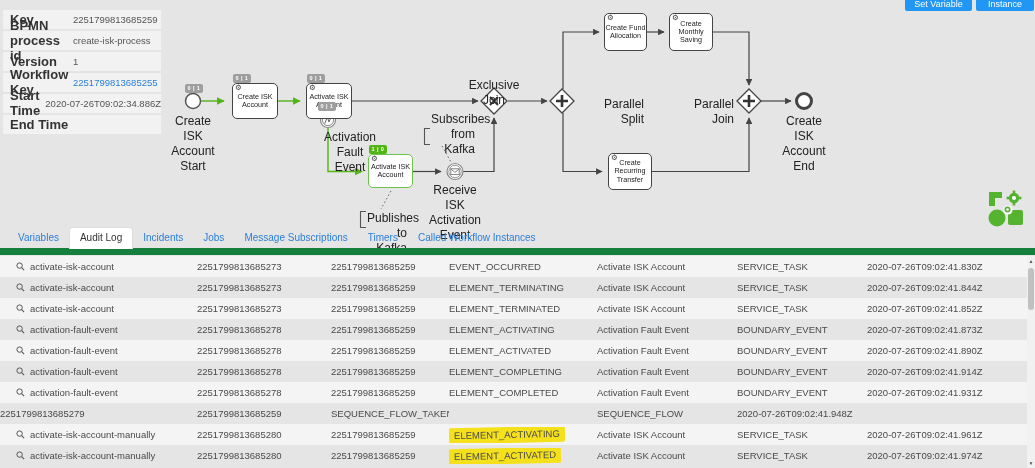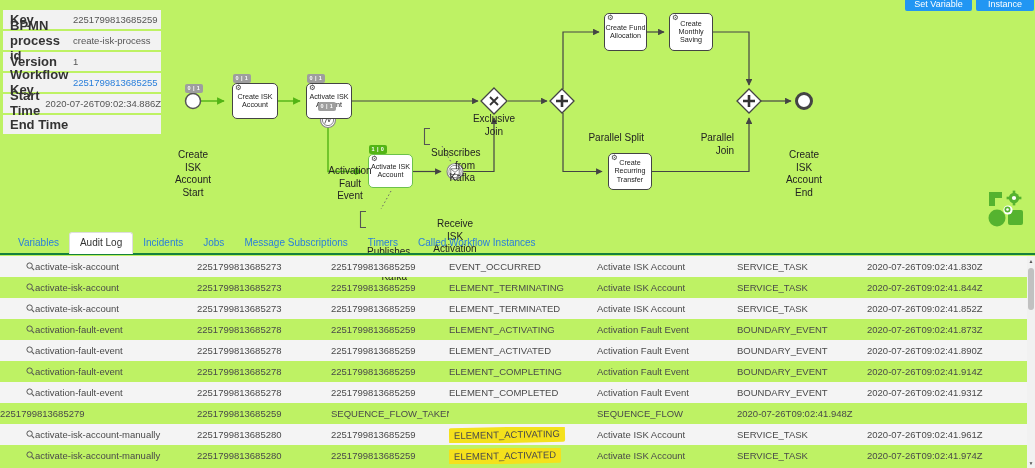--- a/index.html
+++ b/index.html
@@ -1,17 +1,17 @@
 <!DOCTYPE html>
 <html><head>
 <meta charset="utf-8">
 <style>
   * { box-sizing: border-box; margin: 0; padding: 0; }
   body { font-family: "Liberation Sans", sans-serif; background: #fff; }
-  .stage { position: relative; width: 1035px; height: 468px; overflow: hidden; background: #bef264; }
+  .stage { position: relative; width: 1035px; height: 468px; overflow: hidden; background: #e5e5e5; }
 
   
   .btn { position: absolute; top: -9px; height: 20px; background: #2196f3; color: #fff;
          border: none; border-radius: 2px; font-size: 9px; font-family: inherit;
          display: flex; align-items: flex-end; justify-content: center; padding: 0 8px 2px; cursor: pointer; }
   .btn-set { left: 905px; width: 67px; }
   .btn-cancel { left: 976px; width: 58px; }
 
   
   .info-table { position: absolute; left: 3px; top: 10px; width: 158px; }
@@ -24,38 +24,38 @@
   .diagram { position: absolute; left: 0; top: 0; width: 1035px; height: 234px; }
   .edges { position: absolute; left: 0; top: 0; }
   .task { position: absolute; border: 1.3px solid #444; border-radius: 5px; background: #fff;
           display: flex; align-items: center; justify-content: center; text-align: center;
           font-size: 7.2px; line-height: 1.15; color: #222; white-space: pre-line; }
   .task.green { border-color: #6cc24a; }
   .gear { position: absolute; top: 0; left: 2px; font-size: 7.5px; color: #444; line-height: 1; }
   .badge { position: absolute; background: #9e9e9e; color: #fff; font-size: 5.5px; font-weight: bold;
            border-radius: 2px; padding: 1.5px 2.5px; line-height: 1; letter-spacing: .4px; z-index: 3; }
   .badge.green { background: #52b415; }
-  .dlabel { position: absolute; font-size: 10px; line-height: 1.25; color: #222; text-align: center; white-space: pre-line; margin-top: 35px; }
+  .dlabel { position: absolute; font-size: 12px; line-height: 1.25; color: #222; text-align: center; white-space: pre-line; }
   .dlabel.al { text-align: right; } .dlabel.ar { text-align: right; }
   .logo { position: absolute; left: 986px; top: 189px; }
 
   
   .tabs { position: absolute; top: 234px; left: 0; width: 1035px; height: 21px;
-          border-bottom: 2px solid #15803d; display: flex; align-items: flex-end; padding-left: 8px; }
+          border-bottom: 7px solid #15803d; display: flex; align-items: flex-end; padding-left: 8px; }
   .tab { font-size: 10px; color: #2a7fdb; padding: 4px 10px 5px; cursor: pointer; white-space: nowrap; }
   .tab.active { color: #333; background: #fff; border: 1px solid #ddd; border-bottom: 1px solid #fff;
                 border-radius: 3px 3px 0 0; margin-bottom: -1px; }
 
   
   .audit { position: absolute; top: 256px; left: 0; width: 1027px; }
   .arow { display: grid; grid-template-columns: 197px 134px 118px 148px 140px 130px 1fr;
           height: 21px; align-items: center; font-size: 9.5px; color: #4a4a4a; cursor: pointer; }
   .arow:nth-child(odd) { background: #f4f4f4; }
   .c { overflow: hidden; white-space: nowrap; }
-  .c-id { display: flex; align-items: center; padding-left: 26px; }
+  .c-id { display: flex; align-items: center; gap: 5px; padding-left: 16px; }
   .mag { width: 9px; height: 9px; flex: 0 0 auto; }
   .hl { background: #f4e11c; padding: 2px 5px 3px; border-radius: 2px; display: inline-block; transform: rotate(-1.2deg); }
 
   
   .vscroll { position: absolute; right: 0; top: 256px; width: 8px; height: 212px; background: #f1f1f1;
              display: flex; flex-direction: column; align-items: center; justify-content: space-between;
              font-size: 5px; color: #555; padding: 2px 0; }
   .vthumb { position: absolute; top: 12px; left: 1px; width: 6px; height: 42px; background: #c1c1c1; border-radius: 3px; }
 </style>
 </head>

